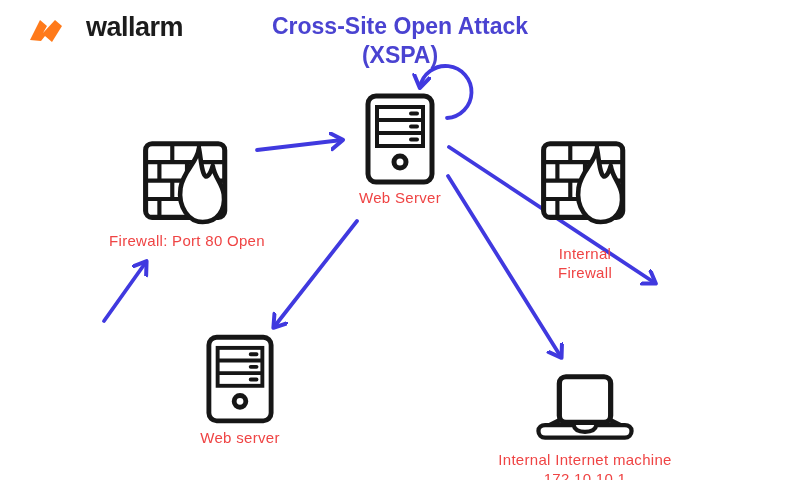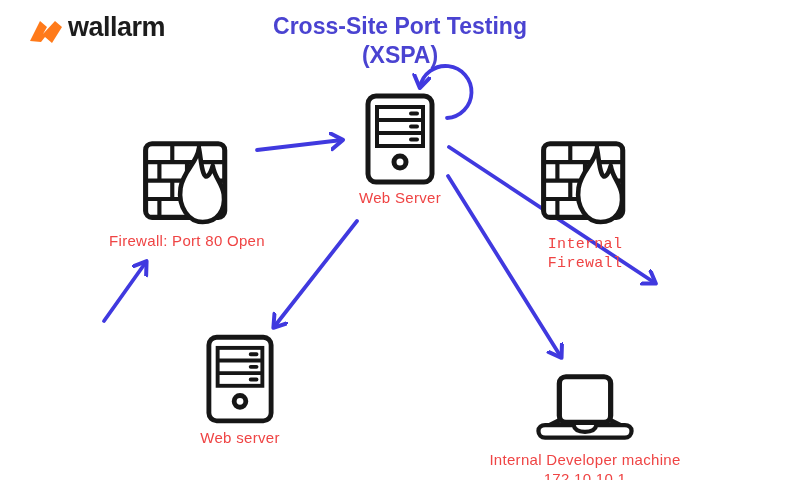--- a/index.html
+++ b/index.html
@@ -1,32 +1,32 @@
 <!DOCTYPE html>
 <html style="--title-blue: #4A43D1; --arrow-blue: #4039DF; --logo-orange: #FF7A1A; --line-black: #161616;"><head>
 <meta charset="utf-8">
 <style>
   html,body{margin:0;padding:0;background:#fff;}
   .stage{
     position:relative;width:800px;height:480px;background:#ffffff;overflow:hidden;
     font-family:"Liberation Sans",sans-serif;color:#1f1f1f;
   }
   
-  .logo{position:absolute;left:28px;top:12px;display:flex;align-items:center;gap:0;}
+  .logo{position:absolute;left:28px;top:12px;display:flex;align-items:flex-start;gap:18px;}
   .logo svg{display:block;}
   .logo .brand-text{font-size:27px;font-weight:600;color:#1c1c1c;letter-spacing:-0.5px;}
   .title{
     position:absolute;left:230px;top:12px;width:340px;text-align:center;
     font-size:23px;font-weight:bold;color:var(--title-blue,#4A43D1);line-height:1.25;
   }
   
   .node{position:absolute;text-align:center;}
   .node svg{display:block;margin:0 auto;}
   .label{font-size:15px;line-height:1.28;color:#ef4444;letter-spacing:0.3px;}
-  .label .wrap-narrow{width:90px;margin:4px auto;font-family:Liberation Mono, monospace;}
+  .label .wrap-narrow{width:90px;margin:13px auto;}
   .ink{stroke:var(--line-black,#161616);fill:none;}
   .ink-fill{stroke:var(--line-black,#161616);fill:#ffffff;}
   .cloud-text{font-size:15px;letter-spacing:0.3px;fill:#1f1f1f;font-family:"Liberation Sans",sans-serif;}
   
   .edges{position:absolute;left:0;top:0;}
   .edge{stroke:var(--arrow-blue,#4039DF);stroke-width:3.8;fill:none;stroke-linecap:round;}
   .arrowhead-path{stroke:var(--arrow-blue,#4039DF);stroke-width:4;fill:none;stroke-linecap:round;stroke-linejoin:round;}
   .logo-mark{fill:var(--logo-orange,#FF7A1A);}
 </style>
 </head>
@@ -35,21 +35,21 @@
 <div class="stage">
 
   <div class="logo">
     <svg width="40" height="30" viewBox="0 0 40 30">
       <path class="logo-mark" d="M2 28 L12 8 L19 14 L15 21 L27 8 L34 14 L24 30 L17 24 L13 29 Z"></path>
     </svg>
     <span class="brand-text">wallarm</span>
   </div>
 
   <div class="title">
-    <div>Cross-Site Port Testing</div>
+    <div>Cross-Site Open Attack</div>
     <div>(XSPA)</div>
   </div>
 
   <svg class="edges" width="800" height="480" viewBox="0 0 800 480">
     <defs>
       <marker id="ah" markerUnits="userSpaceOnUse" markerWidth="18" markerHeight="22" refX="12" refY="9" orient="auto">
         <path class="arrowhead-path" d="M1 1 L13 9 L1 17"></path>
       </marker>
     </defs>
     <path class="edge" d="M104 321 L146 262" marker-end="url(#ah)"></path>
@@ -112,18 +112,18 @@
     </div>
   </div>
 
   <div class="node" style="left:470px;top:372px;width:230px;">
     <svg width="100" height="76" viewBox="0 0 104 80">
       <rect class="ink-fill" stroke-width="5.5" x="25" y="5" width="54" height="48" rx="7"></rect>
       <path class="ink" stroke-width="5" d="M25 51 L15 56 M79 51 L89 56"></path>
       <path class="ink-fill" stroke-width="4.5" stroke-linejoin="round" d="M10 56 L40 56 C41 61 46 63 52 63 C58 63 63 61 64 56 L94 56 C98 56 101 58 101 62 C101 66 98 69 94 69 L10 69 C6 69 3 66 3 62 C3 58 6 56 10 56 Z"></path>
     </svg>
     <div class="label" style="margin-top:2px;">
-      <div>Internal Developer machine</div>
+      <div>Internal Internet machine</div>
       <div>172.10.10.1</div>
     </div>
   </div>
 
 </div>
 
 </body></html>

